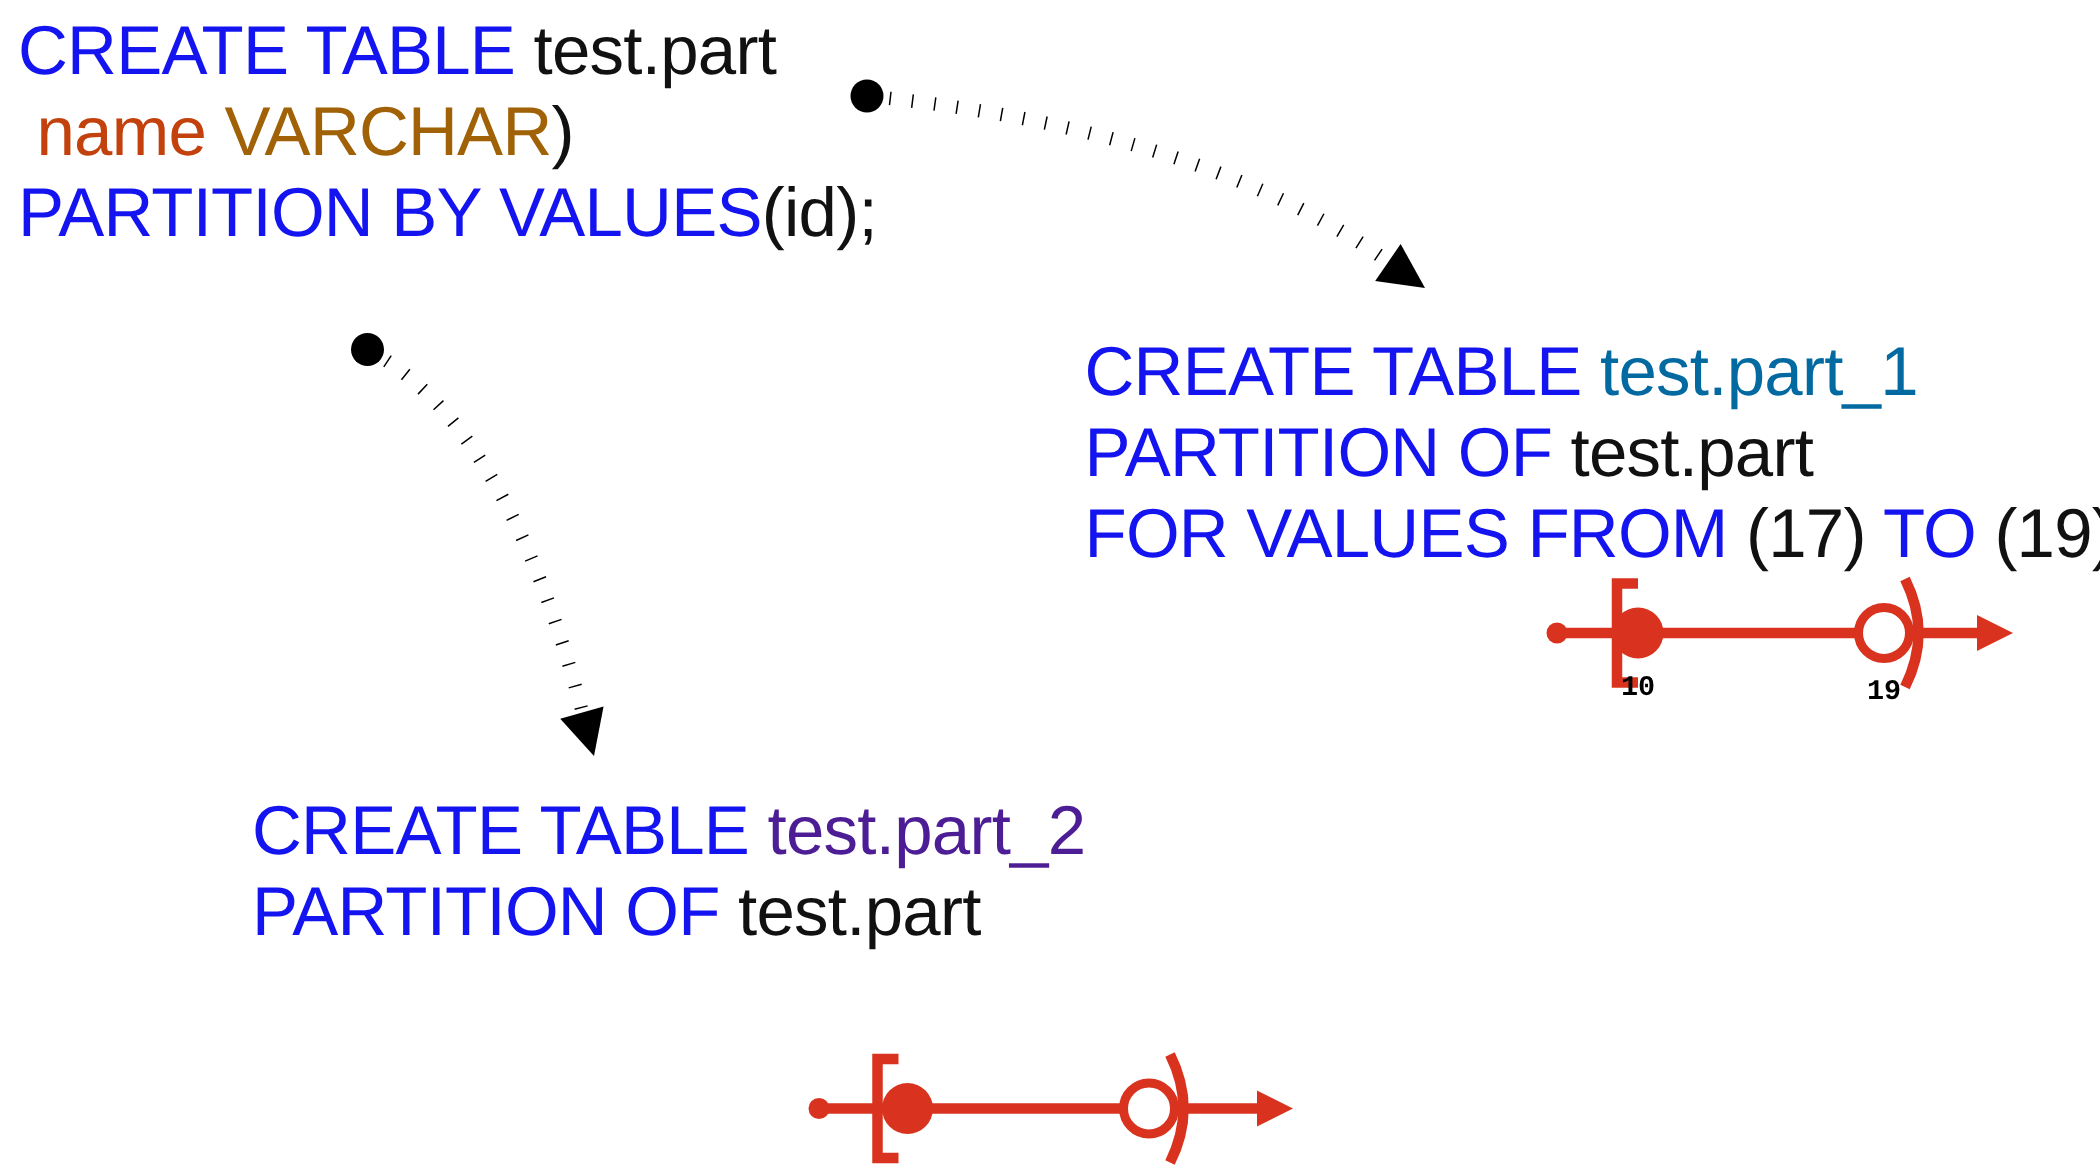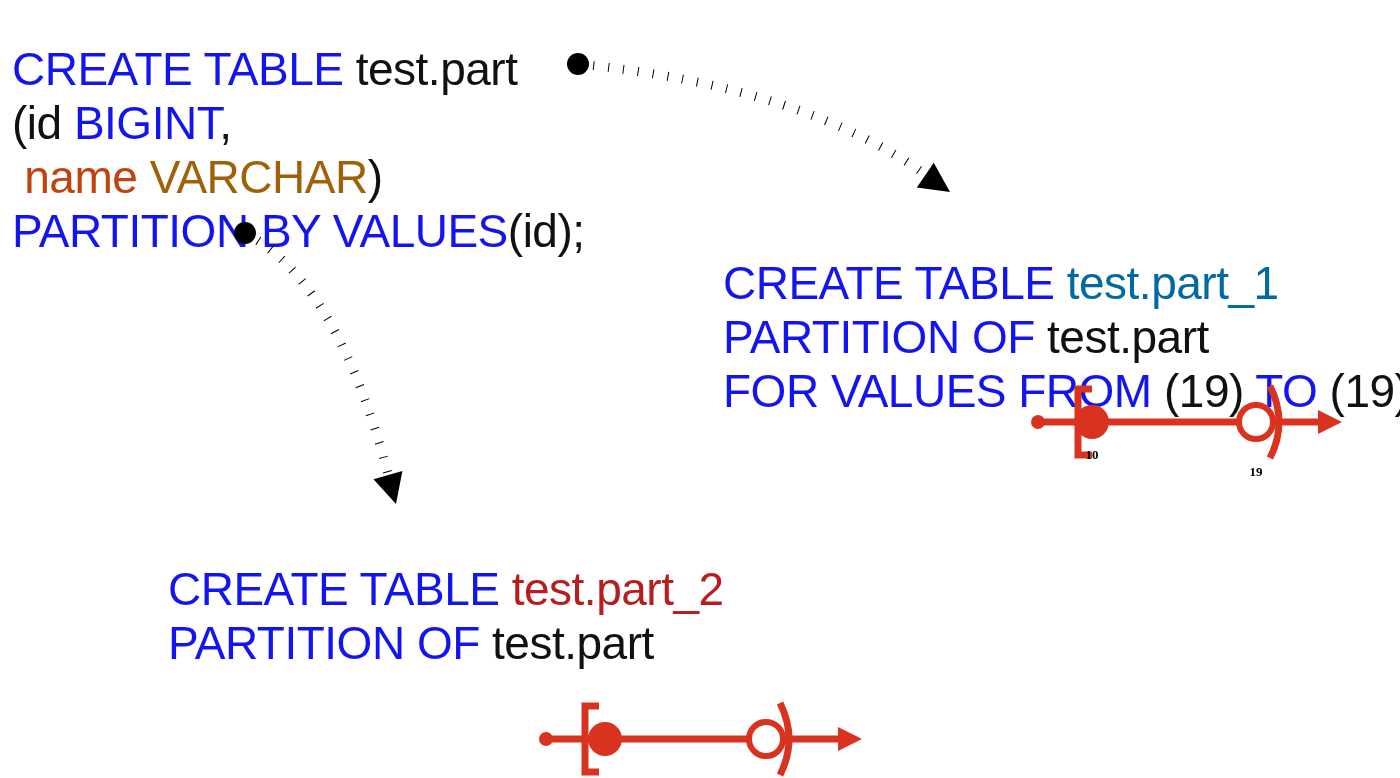--- a/index.html
+++ b/index.html
@@ -13,21 +13,20 @@
     height: 778px;
     background: #ffffff;
     overflow: hidden;
     font-family: "Liberation Sans", sans-serif;
   }
 
   
   .sql-block {
     position: absolute;
     white-space: nowrap;
-    margin-top: 36px;
   }
   .sql-line {
     font-size: 46px;
     line-height: 54px;
     letter-spacing: -0.5px;
     white-space: pre;
     color: #111111;
   }
   .kw   { color: #1414f0; }
   .plain{ color: #111111; }
@@ -41,47 +40,46 @@
     position: absolute;
     left: 0; top: 0;
     width: 1400px; height: 778px;
     overflow: visible;
   }
   #arrow-layer { pointer-events: none; }
 
   
   .nl-label {
     position: absolute;
-    font-size: 13px;
+    font-size: 19px;
     font-weight: bold;
     color: #000000;
     transform: translateX(-50%);
-    font-family: Liberation Serif, serif;
+    font-family: Liberation Mono, monospace;
   }
 </style>
 </head>
 <body>
 
 <div id="canvas">
 
   <div class="sql-block" id="sql-main">
       <div class="sql-line"><span class="kw" style="color: rgb(20, 20, 240);">CREATE TABLE</span><span class="plain" style="color: rgb(17, 17, 17);"> test.part</span></div>
-      <div class="sql-line"><span class="plain" style="color: rgb(17, 17, 17);">(id </span><span class="kw" style="color: rgb(20, 20, 240);">BIGINT</span><span class="plain" style="color: rgb(17, 17, 17);">,</span></div>
       <div class="sql-line"><span class="plain" style="color: #c2410c;"> name </span><span class="kw" style="color: #a16207;">VARCHAR</span><span class="plain" style="color: rgb(17, 17, 17);">)</span></div>
       <div class="sql-line"><span class="kw" style="color: rgb(20, 20, 240);">PARTITION BY VALUES</span><span class="plain" style="color: rgb(17, 17, 17); text-align: center;">(id);</span></div>
     </div>
 
   <div class="sql-block" id="sql-part1">
       <div class="sql-line"><span class="kw" style="color: rgb(20, 20, 240);">CREATE TABLE</span><span class="plain" style="color: #0369a1;"> test.part_1</span></div>
       <div class="sql-line"><span class="kw" style="color: rgb(20, 20, 240);">PARTITION OF</span><span class="plain" style="color: rgb(17, 17, 17);"> test.part</span></div>
-      <div class="sql-line"><span class="kw" style="color: rgb(20, 20, 240);">FOR VALUES FROM</span><span class="plain" style="color: rgb(17, 17, 17);"> (19) </span><span class="kw" style="color: rgb(20, 20, 240);">TO</span><span class="plain" style="color: rgb(17, 17, 17);"> (19);</span></div>
+      <div class="sql-line"><span class="kw" style="color: rgb(20, 20, 240);">FOR VALUES FROM</span><span class="plain" style="color: rgb(17, 17, 17);"> (17) </span><span class="kw" style="color: rgb(20, 20, 240);">TO</span><span class="plain" style="color: rgb(17, 17, 17);"> (19);</span></div>
     </div>
 
   <div class="sql-block" id="sql-part2">
-      <div class="sql-line"><span class="kw" style="color: rgb(20, 20, 240);">CREATE TABLE</span><span class="plain" style="color: #b91c1c;"> test.part_2</span></div>
+      <div class="sql-line"><span class="kw" style="color: rgb(20, 20, 240);">CREATE TABLE</span><span class="plain" style="color: #4c1d95;"> test.part_2</span></div>
       <div class="sql-line"><span class="kw" style="color: rgb(20, 20, 240);">PARTITION OF</span><span class="plain" style="color: rgb(17, 17, 17);"> test.part</span></div>
     </div>
 
   <svg id="arrow-layer" viewBox="0 0 1400 778" xmlns="http://www.w3.org/2000/svg">
       <g>
         <circle cx="578" cy="64" r="11" fill="#000000"></circle>
         <path d="M 578 64 Q 808.64 87.03999999999999 934.180328 180.702208" fill="none" stroke="#000000" stroke-width="9" stroke-linecap="butt" stroke-dasharray="1 14"></path>
         <polygon points="0,0 -30,-15 -30,15" fill="#000000" transform="translate(950 192) rotate(34.48018545608658)"></polygon>
       </g>
       <g>
@@ -107,16 +105,16 @@
         <polygon points="862,739 838,727 838,751" fill="#d9331f"></polygon>
         <path d="M 599 706 L 585 706 L 585 772 L 599 772" fill="none" stroke="#d9331f" stroke-width="7" stroke-linecap="butt" stroke-linejoin="miter"></path>
         <circle cx="605" cy="739" r="17" fill="#d9331f"></circle>
         <circle cx="766" cy="739" r="17" fill="#ffffff" stroke="#d9331f" stroke-width="6"></circle>
         <path d="M 780 703 Q 798 739 780 775" fill="none" stroke="#d9331f" stroke-width="7" stroke-linecap="butt"></path>
       </g>
     </svg>
 
   <div id="nl-labels">
       <div class="nl-label" style="left: 1092px; top: 447px; color: rgb(0, 0, 0);">10</div>
-      <div class="nl-label" style="left: 1256px; top: 464px; color: rgb(0, 0, 0);">19</div>
+      <div class="nl-label" style="left: 1256px; top: 450px; color: rgb(0, 0, 0);">19</div>
     </div>
 
 </div>
 
 </body></html>

